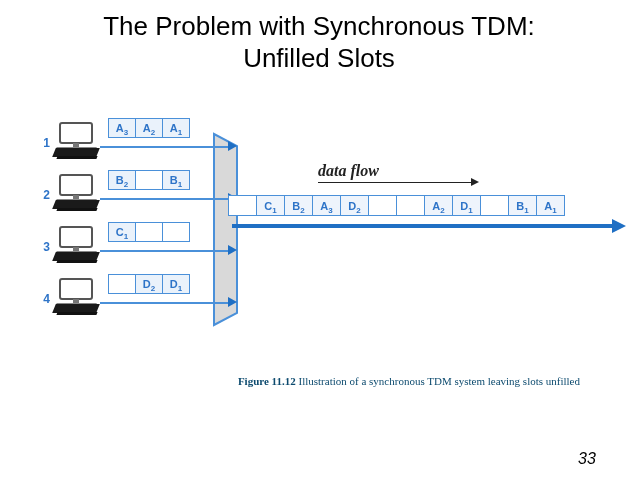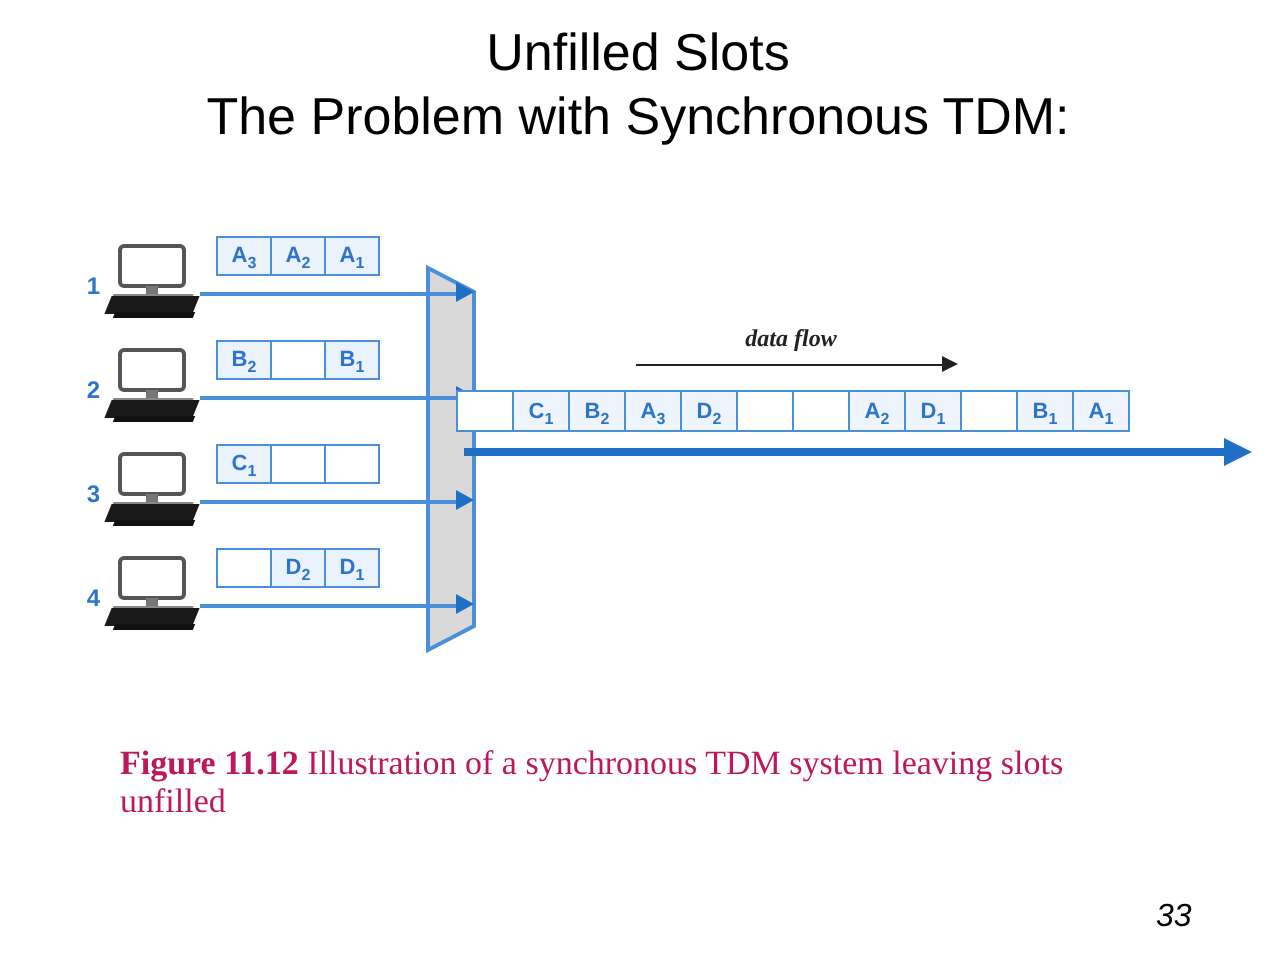--- a/index.html
+++ b/index.html
@@ -238,25 +238,25 @@
     left: 318px;
     top: 62px;
     width: 165px;
     height: 28px;
   }
   #data-flow-label {
     position: absolute;
     left: 0;
     top: 0;
     width: 155px;
-    text-align: center;
+    text-align: left;
     font-family: "Liberation Serif", serif;
     font-style: italic;
     font-weight: 700;
-    font-size: 12px;
+    font-size: 16px;
     color: #222222;
   }
   #data-flow-line {
     position: absolute;
     left: 0;
     top: 20px;
     width: 155px;
     height: 1px;
     background: #222222;
   }
@@ -270,45 +270,45 @@
     border-bottom: 4px solid transparent;
     border-left: 8px solid #222222;
   }
 
   
   #figure-caption {
     position: absolute;
     left: 60px;
     top: 372px;
     width: 520px;
-    text-align: left;
+    text-align: right;
     font-family: "Liberation Serif", serif;
-    font-size: 17px;
+    font-size: 11px;
     line-height: 19px;
-    color: #be185d;
+    color: #0c4a6e;
   }
   #figure-caption .cap-bold { font-weight: 700; }
 
   
   #page-number {
     position: absolute;
     left: 578px;
     top: 450px;
     font-family: "Liberation Sans", sans-serif;
     font-size: 16px;
     color: #000000;
     font-style: italic;
   }
 </style>
 </head>
 <body>
 
 <div id="slide-title">
+  <span class="line">The Problem with Synchronous TDM:</span>
   <span class="line">Unfilled Slots</span>
-  <span class="line">The Problem with Synchronous TDM:</span>
 </div>
 
 <div id="figure-area">
 
   <div id="mux">
     <svg width="32" height="195" viewBox="0 0 32 195" xmlns="http://www.w3.org/2000/svg">
       <polygon points="8,2 31,14 31,181 8,193" fill="#d9d9d9" stroke="#4a90d9" stroke-width="2"></polygon>
     </svg>
   </div>
 

